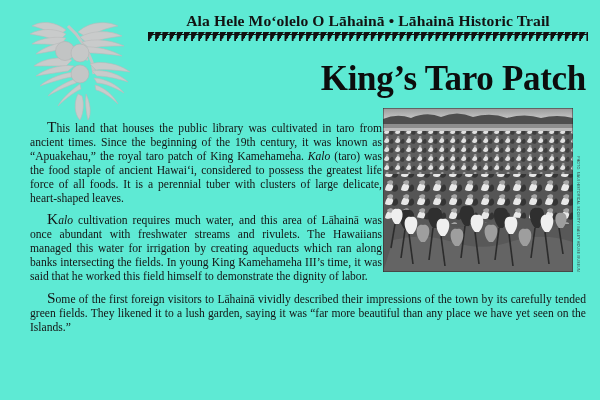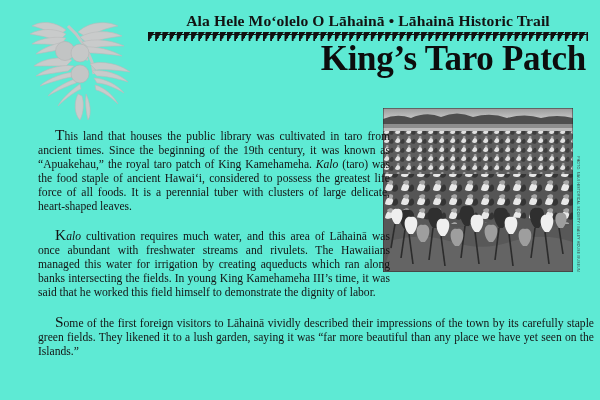--- a/index.html
+++ b/index.html
@@ -56,21 +56,21 @@
     
     background-repeat: repeat-x;
     background-size: 7.2px 9px;
     background-position: left bottom;
     background-image:
       linear-gradient(to bottom, transparent 0 2px, #111 2px 3.4px, transparent 3.4px 100%),
       linear-gradient(-60deg, transparent 0 48%, #111 48% 100%);
   }
 
   #page-title {
-    margin-top: 0;
+    margin-top: 20px;
     text-align: right;
     font-size: 35px;
     font-weight: bold;
     line-height: 1.0;
     letter-spacing: -0.3px;
     color: #0d0d0d;
     padding-right: 2px;
   }
 
   
@@ -116,21 +116,21 @@
     left: 22px;
     top: 114px;
     width: 556px;
     font-size: 11.6px;
     line-height: 14.05px;
     text-align: justify;
     color: #141414;
   }
 
   .para {
-    margin: 16px;
+    margin: 8px;
     text-indent: 17px;
     text-align: justify;
   }
 
   
   .para.narrow { width: 352px; }
   .para.wide   { width: 556px; }
 
   .dcap {
     font-size: 15.4px;
@@ -279,16 +279,16 @@
       </svg>
     </div>
     <div id="photo-credit">
       <span>PHOTO: MAUI HISTORICAL SOCIETY / BAILEY HOUSE MUSEUM</span>
     </div>
   </div>
 
   <div id="body-copy">
       <p class="para narrow"><span class="dcap">T</span><span>his land that houses the public library was cultivated in taro from ancient times. Since the beginning of the 19th century, it was known as “Apuakehau,” the royal taro patch of King Kamehameha. </span><span class="ital">Kalo</span><span> (taro) was the food staple of ancient Hawaiʻi, considered to possess the greatest life force of all foods. It is a perennial tuber with clusters of large delicate, heart-shaped leaves.</span></p>
       <p class="para narrow"><span class="dcap">K</span><span class="ital">alo</span><span> cultivation requires much water, and this area of Lāhainā was once abundant with freshwater streams and rivulets. The Hawaiians managed this water for irrigation by creating aqueducts which ran along banks intersecting the fields. In young King Kamehameha III’s time, it was said that he worked this field himself to demonstrate the dignity of labor.</span></p>
-      <p class="para wide"><span class="dcap">S</span><span>ome of the first foreign visitors to Lāhainā vividly described their impressions of the town by its carefully staple green fields. They likened it to a lush garden, saying it was “far more beautiful than any place we have yet seen on the Islands.”</span></p>
+      <p class="para wide"><span class="dcap">S</span><span>ome of the first foreign visitors to Lāhainā vividly described their impressions of the town by its carefully tended green fields. They likened it to a lush garden, saying it was “far more beautiful than any place we have yet seen on the Islands.”</span></p>
     </div>
 
 </div>
 
 </body></html>

